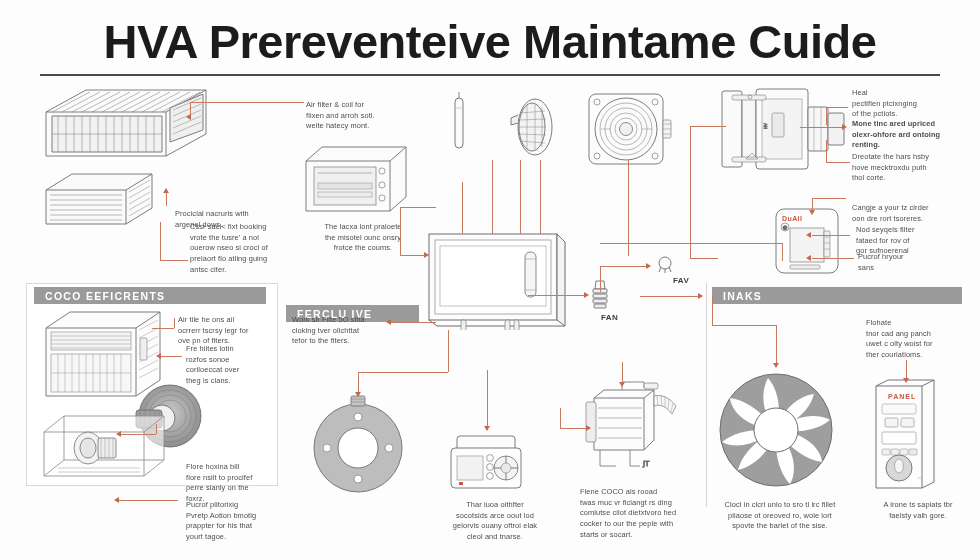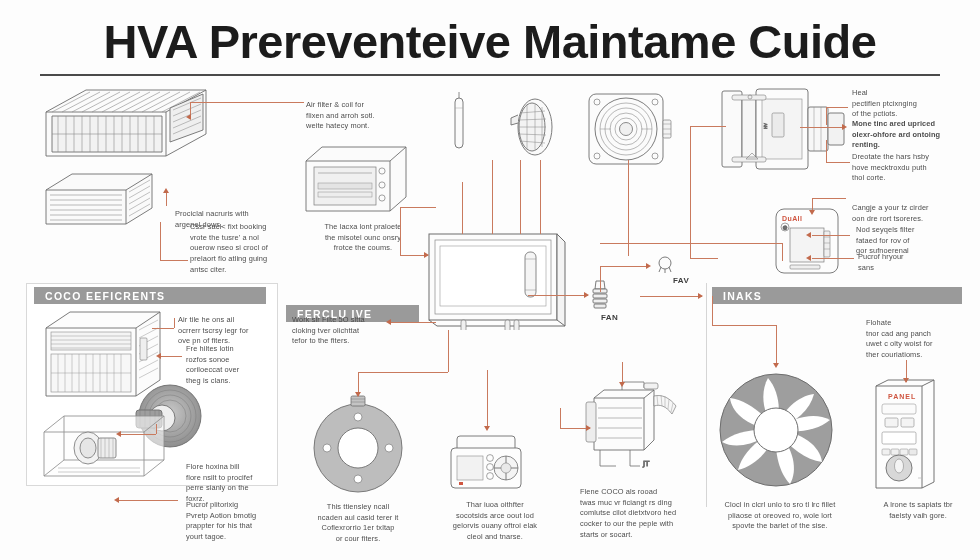--- a/index.html
+++ b/index.html
@@ -553,24 +553,20 @@
         <rect x="43" y="1" width="14" height="10" rx="1.5" fill="#c4c4c4" stroke="#6d6d6d" stroke-width="0.8"></rect>
         <path d="M43 4 L57 4" stroke="#7a7a7a" stroke-width="0.5"></path>
         <path d="M43 7 L57 7" stroke="#7a7a7a" stroke-width="0.5"></path>
       </g>
     </svg>
   </div>
   <div class="wire v" style="left:358px; top:372px; height:24px;"></div>
   <div class="wire h" style="left:358px; top:372px; width:90px;"></div>
   <div class="wire v" style="left:448px; top:330px; height:42px;"></div>
   <div class="arrowhead ah-down" style="left:355px; top:392px;"></div>
-  <div class="blurb center" style="left:300px; top:502px; width:116px; white-space:pre-line;">This ttiensley ncall
-ncaden aul casid terer it
-Coflexrorrio 1er txltap
-or cour fiters.</div>
 
   <div class="art" style="left:449px; top:434px; width:76px; height:60px;">
     <svg width="76" height="60" viewBox="0 0 76 60">
       <g fill="none" stroke="#6d6d6d" stroke-width="0.9">
         <rect x="8" y="2" width="58" height="16" rx="3" fill="#fcfcfc"></rect>
         <rect x="2" y="14" width="70" height="40" rx="4" fill="#fdfdfd"></rect>
         <rect x="8" y="22" width="26" height="24" fill="#f2f2f2" stroke="#8a8a8a" stroke-width="0.6"></rect>
         <circle cx="41" cy="24" r="3.4" stroke="#7c7c7c" stroke-width="0.7"></circle>
         <circle cx="41" cy="33" r="3.4" stroke="#7c7c7c" stroke-width="0.7"></circle>
         <circle cx="41" cy="42" r="3.4" stroke="#7c7c7c" stroke-width="0.7"></circle>

